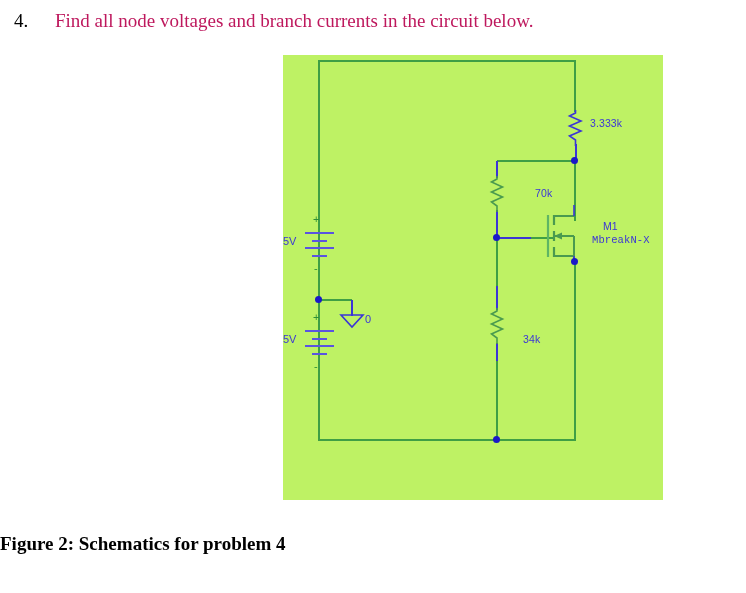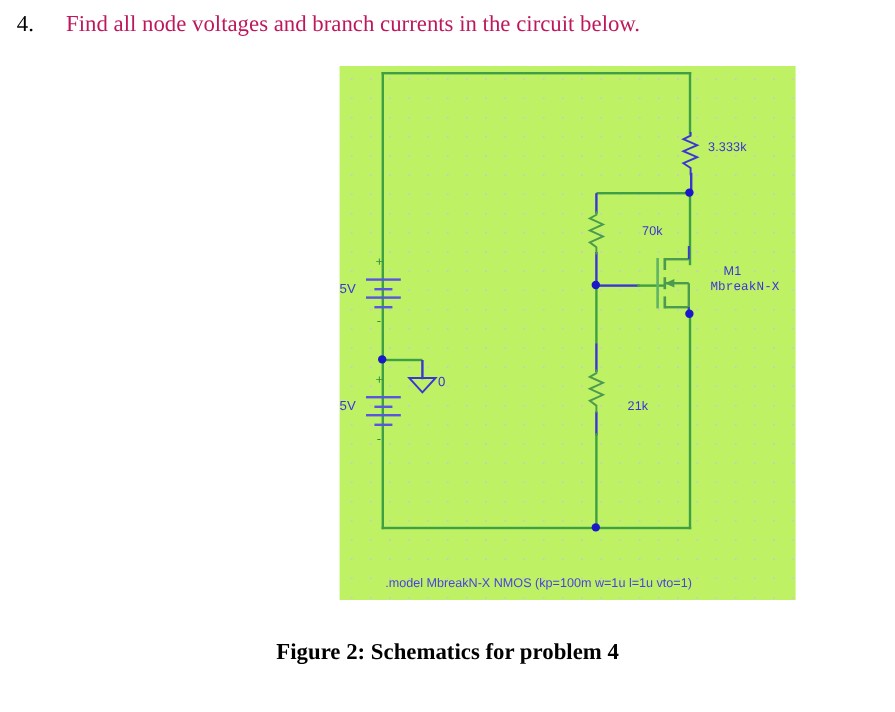--- a/index.html
+++ b/index.html
@@ -90,21 +90,21 @@
     font-family:"Liberation Sans", sans-serif;
     font-size:10.5px;
     color:#4a44dd;
     white-space:nowrap;
   }
   
   .caption{
     position:absolute;
     left:0; top:533px;
     width:746px;
-    text-align:center;
+    text-align:left;
     font-family:"Liberation Serif", serif;
     font-weight:bold;
     font-size:19px;
     color:#000;
   }
   svg{display:block;overflow:visible;}
 </style>
 </head>
 <body>
 
@@ -154,21 +154,21 @@
   <span class="lbl" style="left:307px; top:62px;">3.333k</span>
 
   <svg style="position:absolute; left:207px; top:121px; width:16px; height:36px;">
     <polyline points="7,0 7,3 1.5,6 12.5,11 1.5,16 12.5,21 1.5,26 7,30 7,36" fill="none" stroke="#4a9a4f" stroke-width="1.6"></polyline>
   </svg>
   <span class="lbl" style="left:232px; top:132px;margin-left:20px;">70k</span>
 
   <svg style="position:absolute; left:207px; top:253px; width:16px; height:36px;">
     <polyline points="7,0 7,3 1.5,6 12.5,11 1.5,16 12.5,21 1.5,26 7,30 7,36" fill="none" stroke="#4a9a4f" stroke-width="1.6"></polyline>
   </svg>
-  <span class="lbl" style="left:240px; top:278px;">21k</span>
+  <span class="lbl" style="left:240px; top:278px;">34k</span>
 
   <svg style="position:absolute; left:262px; top:150px; width:34px; height:62px;">
 
     <line x1="3" y1="10" x2="3" y2="52" stroke="#5fb564" stroke-width="2.2"></line>
 
     <line x1="9" y1="10" x2="9" y2="20" stroke="#4a9a4f" stroke-width="2.2"></line>
     <line x1="9" y1="26" x2="9" y2="36" stroke="#4a9a4f" stroke-width="2.2"></line>
     <line x1="9" y1="42" x2="9" y2="52" stroke="#4a9a4f" stroke-width="2.2"></line>
 
     <line x1="9" y1="11" x2="29" y2="11" stroke="#4a9a4f" stroke-width="2"></line>
@@ -207,17 +207,16 @@
     <polygon points="1,1 23,1 12,13" fill="none" stroke="#3b35d6" stroke-width="1.6"></polygon>
   </svg>
   <span class="lbl-v" style="left:82px; top:258px;">0</span>
 
   <div class="dot" style="left:288px; top:102px;"></div>
   <div class="dot" style="left:210px; top:179px;"></div>
   <div class="dot" style="left:288px; top:203px;"></div>
   <div class="dot" style="left:32px; top:241px;"></div>
   <div class="dot" style="left:210px; top:381px;"></div>
 
-  <span class="model" style="left:38px; top:425px;">.model MbreakN-X NMOS (kp=100m w=1u l=1u vto=1)</span>
 
 </div>
 
 <div class="caption">Figure 2: Schematics for problem 4</div>
 
 </body></html>

